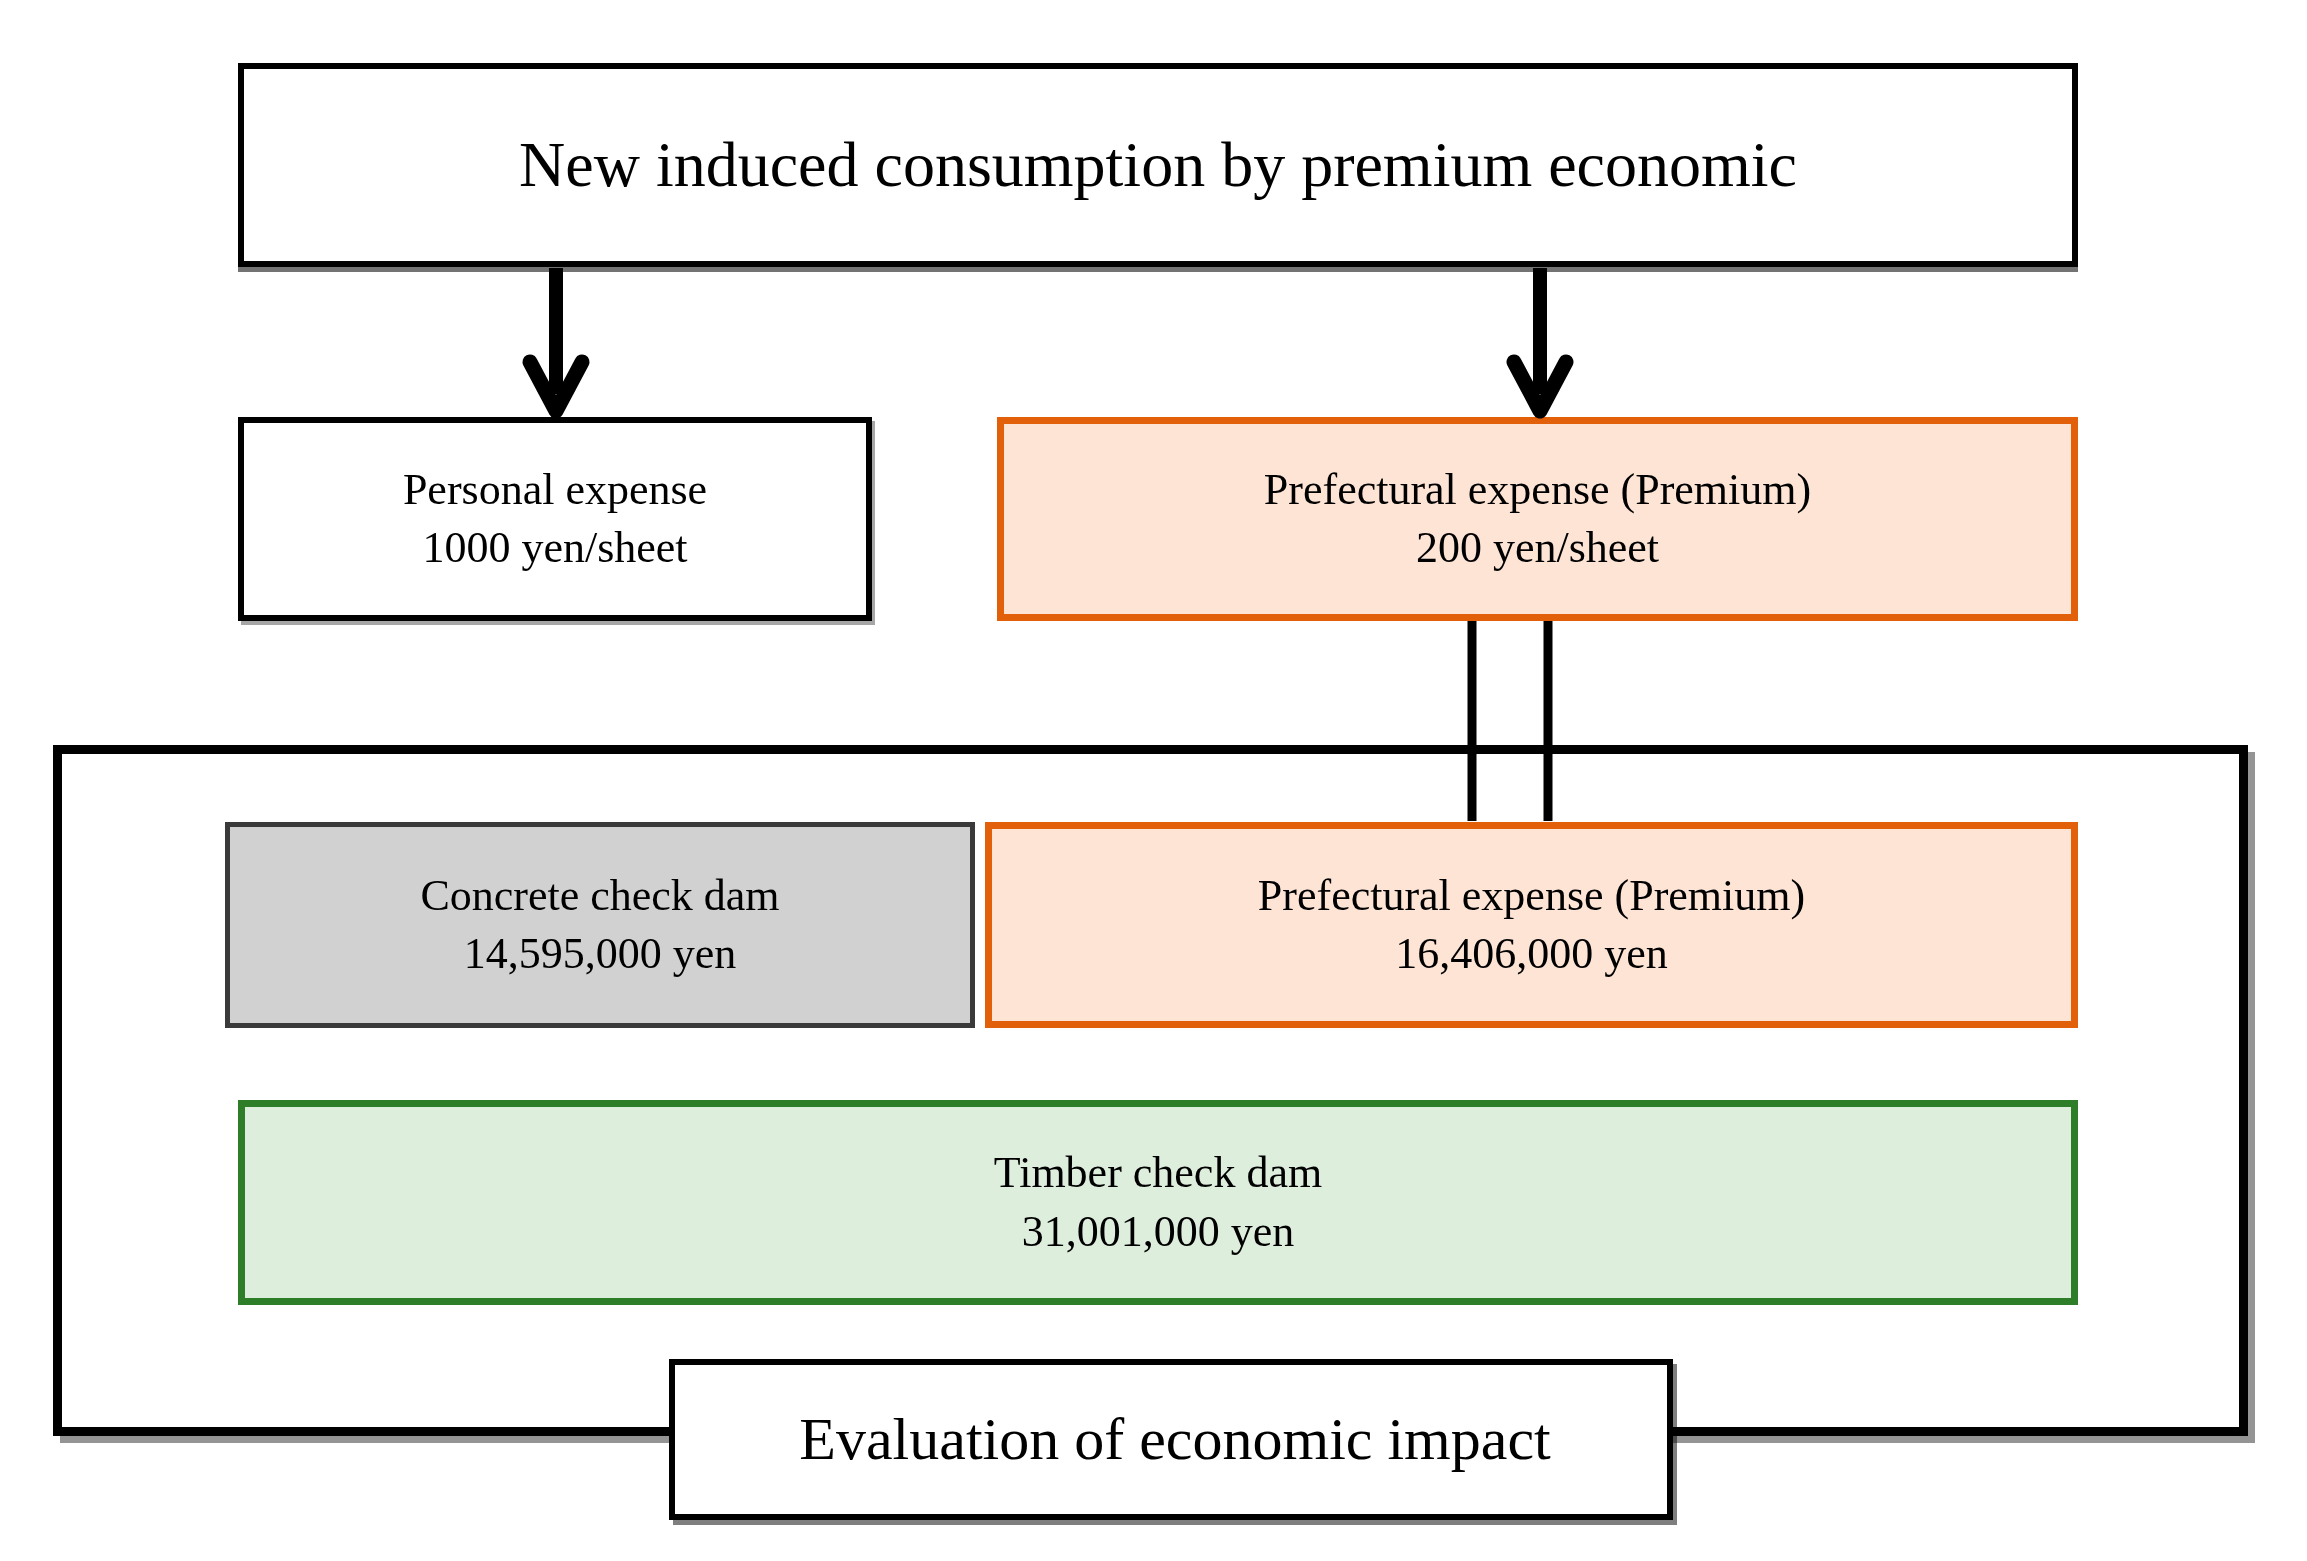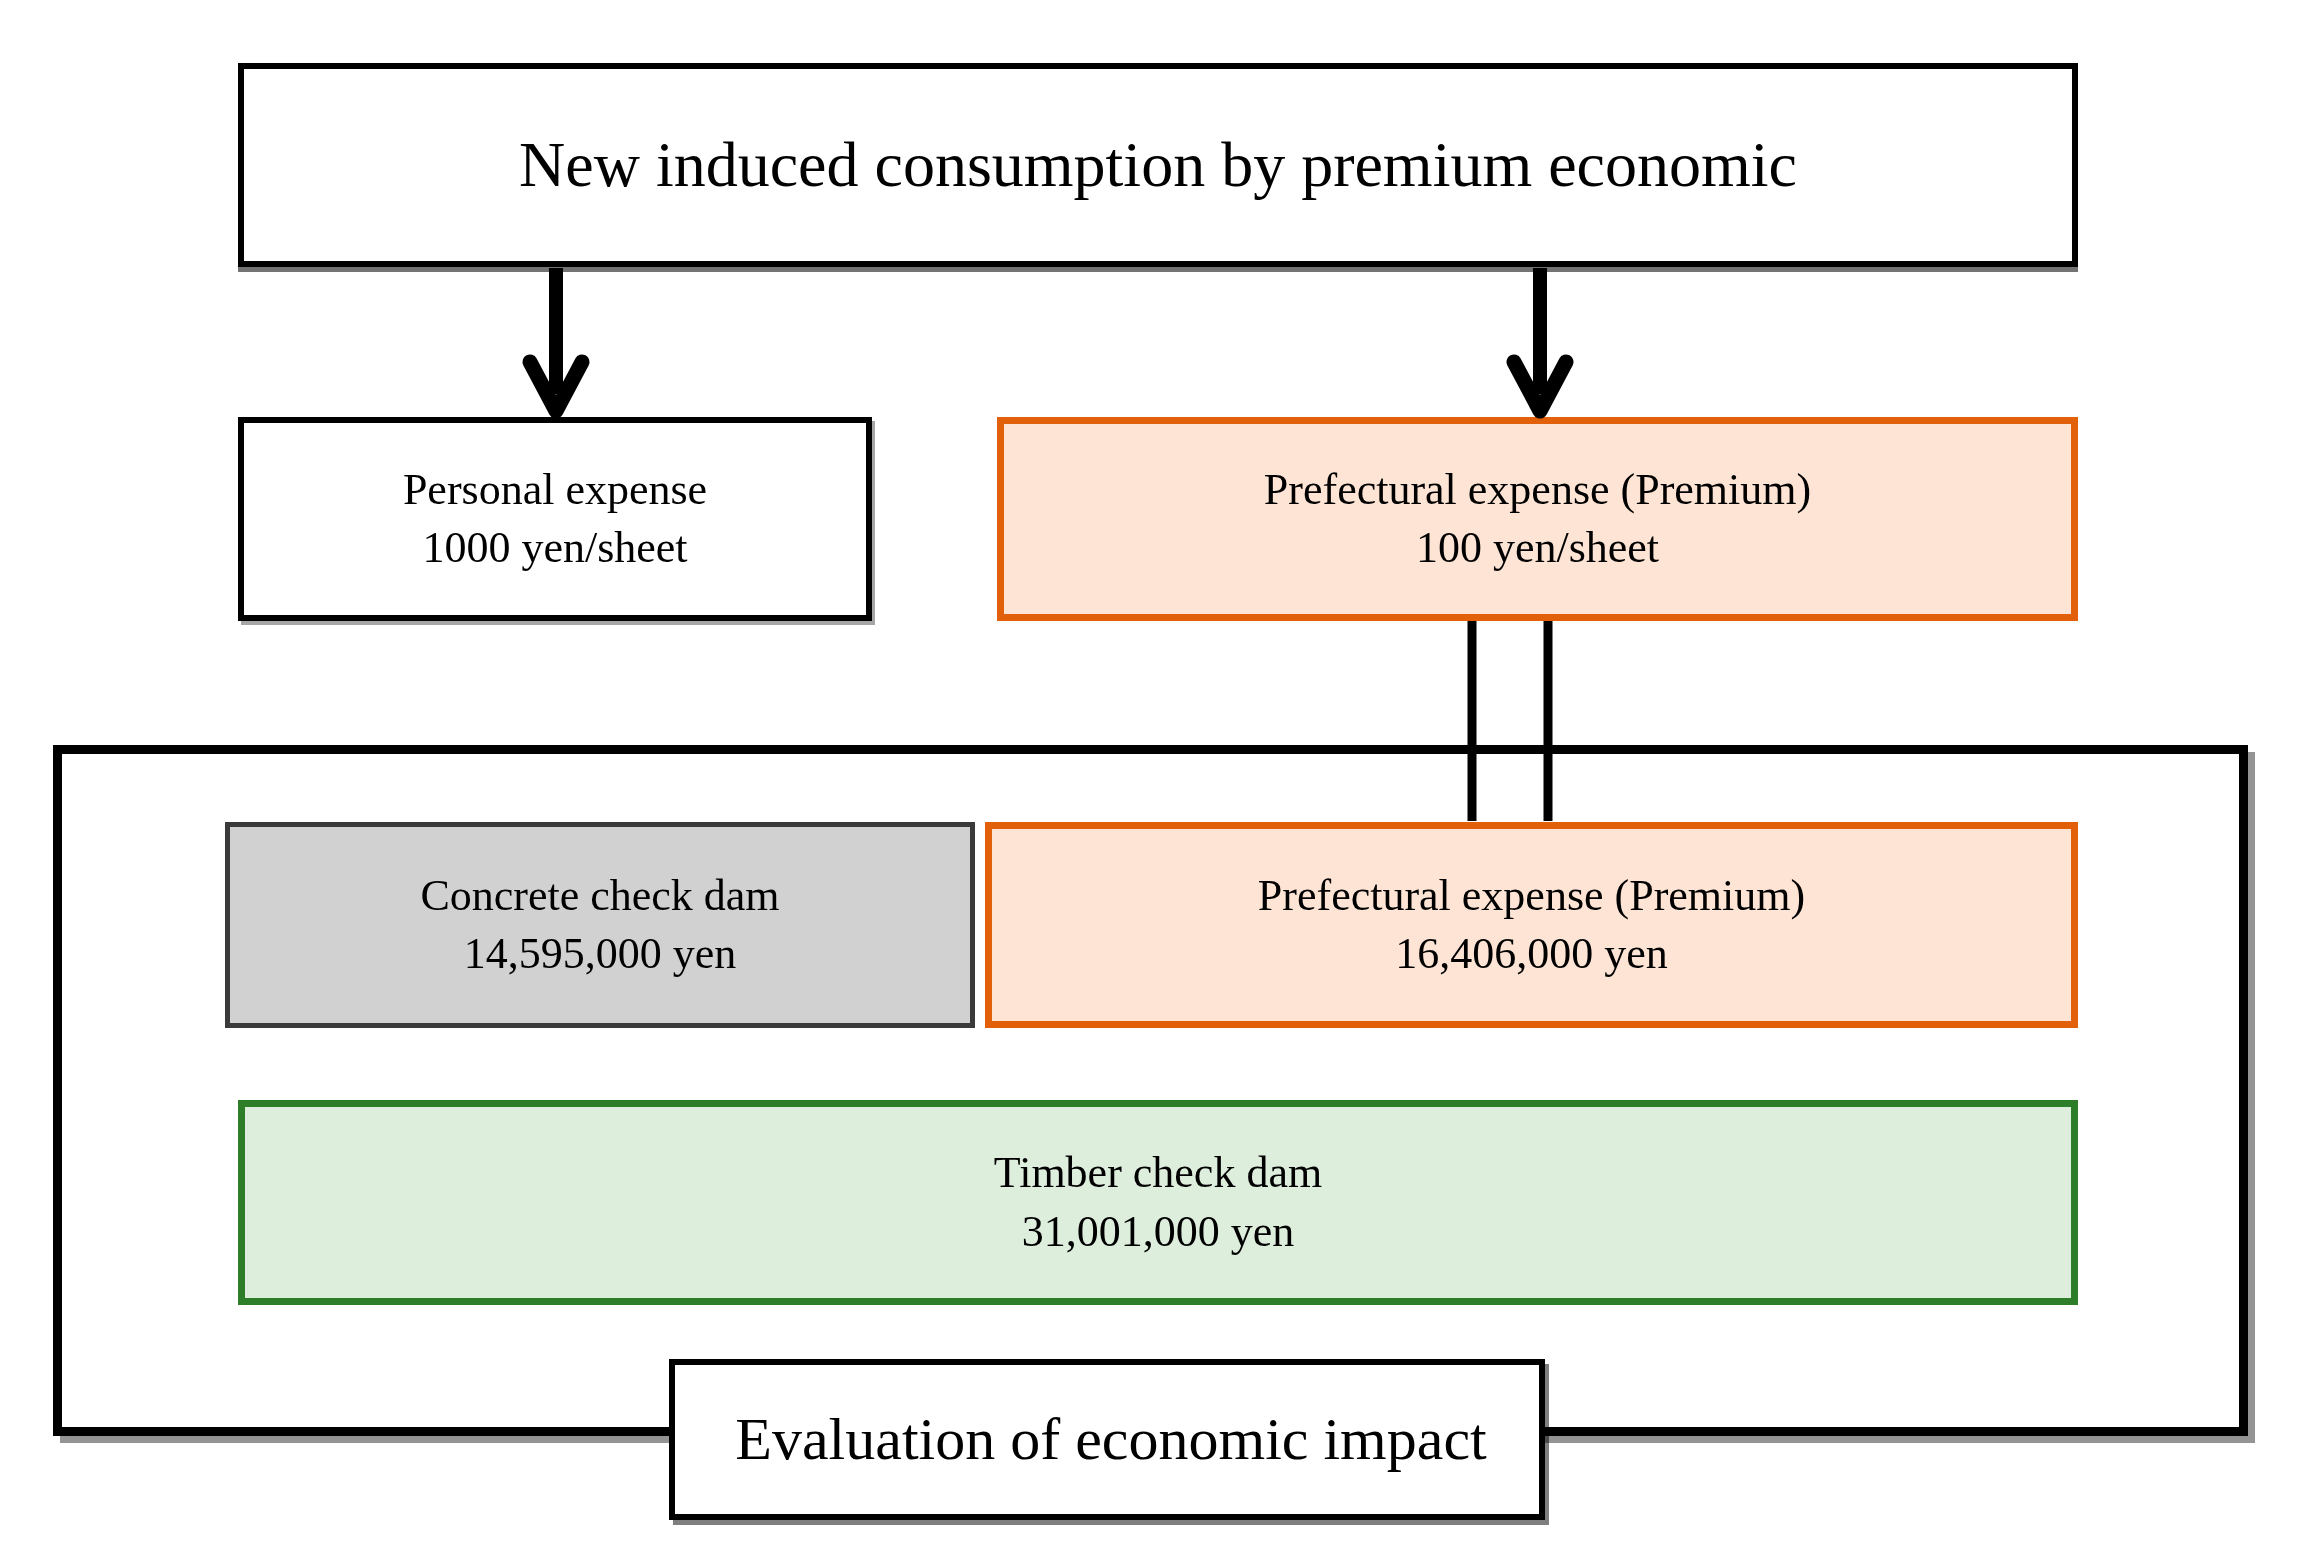--- a/index.html
+++ b/index.html
@@ -69,21 +69,21 @@
     background: var(--color-gray-fill, #d1d1d1);
     z-index: 4;
   }
   #timber-box {
     left: 238px; top: 1100px; width: 1840px; height: 205px;
     border: 7px solid var(--color-green-border, #2e7d28);
     background: var(--color-green-fill, #deeedd);
     z-index: 3;
   }
   #evaluation-box {
-    left: 669px; top: 1359px; width: 876px; height: 161px;
+    left: 669px; top: 1359px; width: 1004px; height: 161px;
     font-size: 60px;
     z-index: 5;
     box-shadow: 4px 5px 0px rgba(0,0,0,0.5);
     padding-left: 8px;
   }
   #connector-layer {
     position: absolute;
     left: 0; top: 0; width: 2307px; height: 1561px;
     z-index: 6;
     pointer-events: none;
@@ -98,21 +98,21 @@
     <div class="t">New induced consumption by premium economic</div>
   </div>
 
   <div class="box plain" id="personal-box">
     <div class="t">Personal expense</div>
     <div class="t">1000 yen/sheet</div>
   </div>
 
   <div class="box" id="prefectural-upper-box">
     <div class="t">Prefectural expense (Premium)</div>
-    <div class="t">100 yen/sheet</div>
+    <div class="t">200 yen/sheet</div>
   </div>
 
   <div id="impact-container"></div>
 
   <div class="box" id="concrete-box">
     <div class="t">Concrete check dam</div>
     <div class="t">14,595,000 yen</div>
   </div>
 
   <div class="box" id="prefectural-lower-box">

